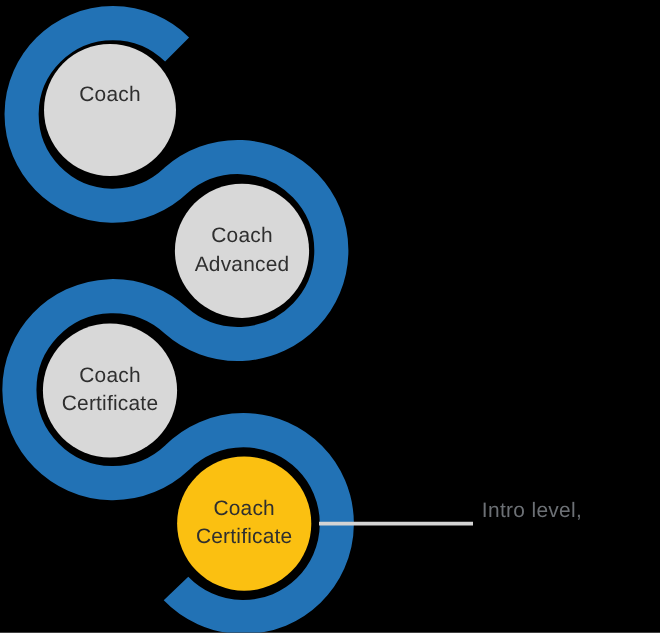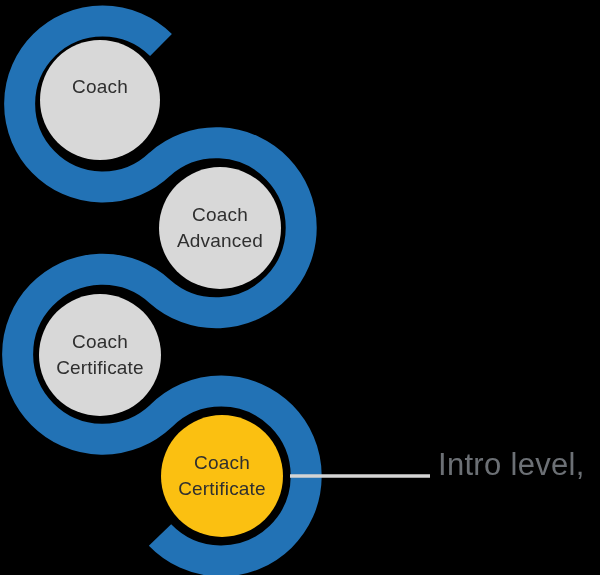--- a/index.html
+++ b/index.html
@@ -17,21 +17,21 @@
     text-align: center;
     font-size: 19px;
     line-height: 26px;
     letter-spacing: 0.2px;
   }
   .node-label span { display: block; }
   .callout-text {
     position: absolute;
     left: 438px;
     top: 451px;
-    font-size: 31px;
+    font-size: 19px;
     line-height: 28px;
     letter-spacing: 0.3px;
   }
   .callout-text span { display: block; }
 </style>
 </head>
 <body>
 
 <div class="stage" style="background: rgb(0, 0, 0);">
 

